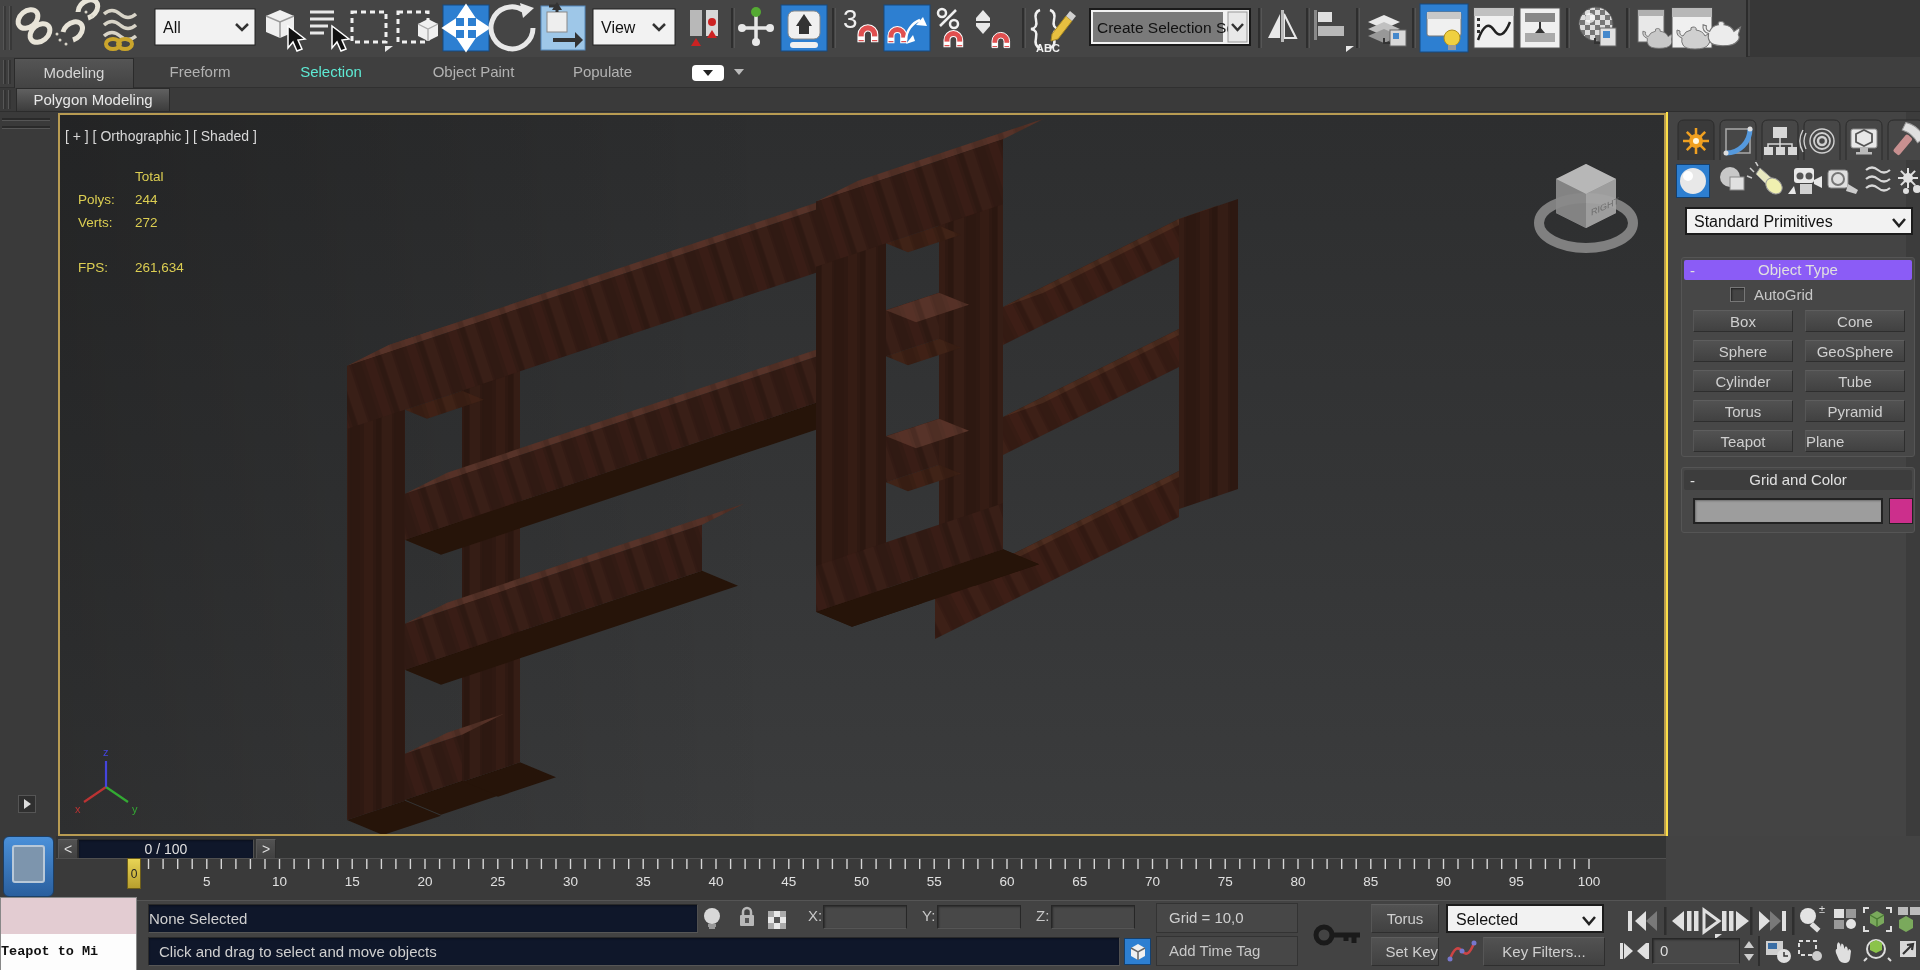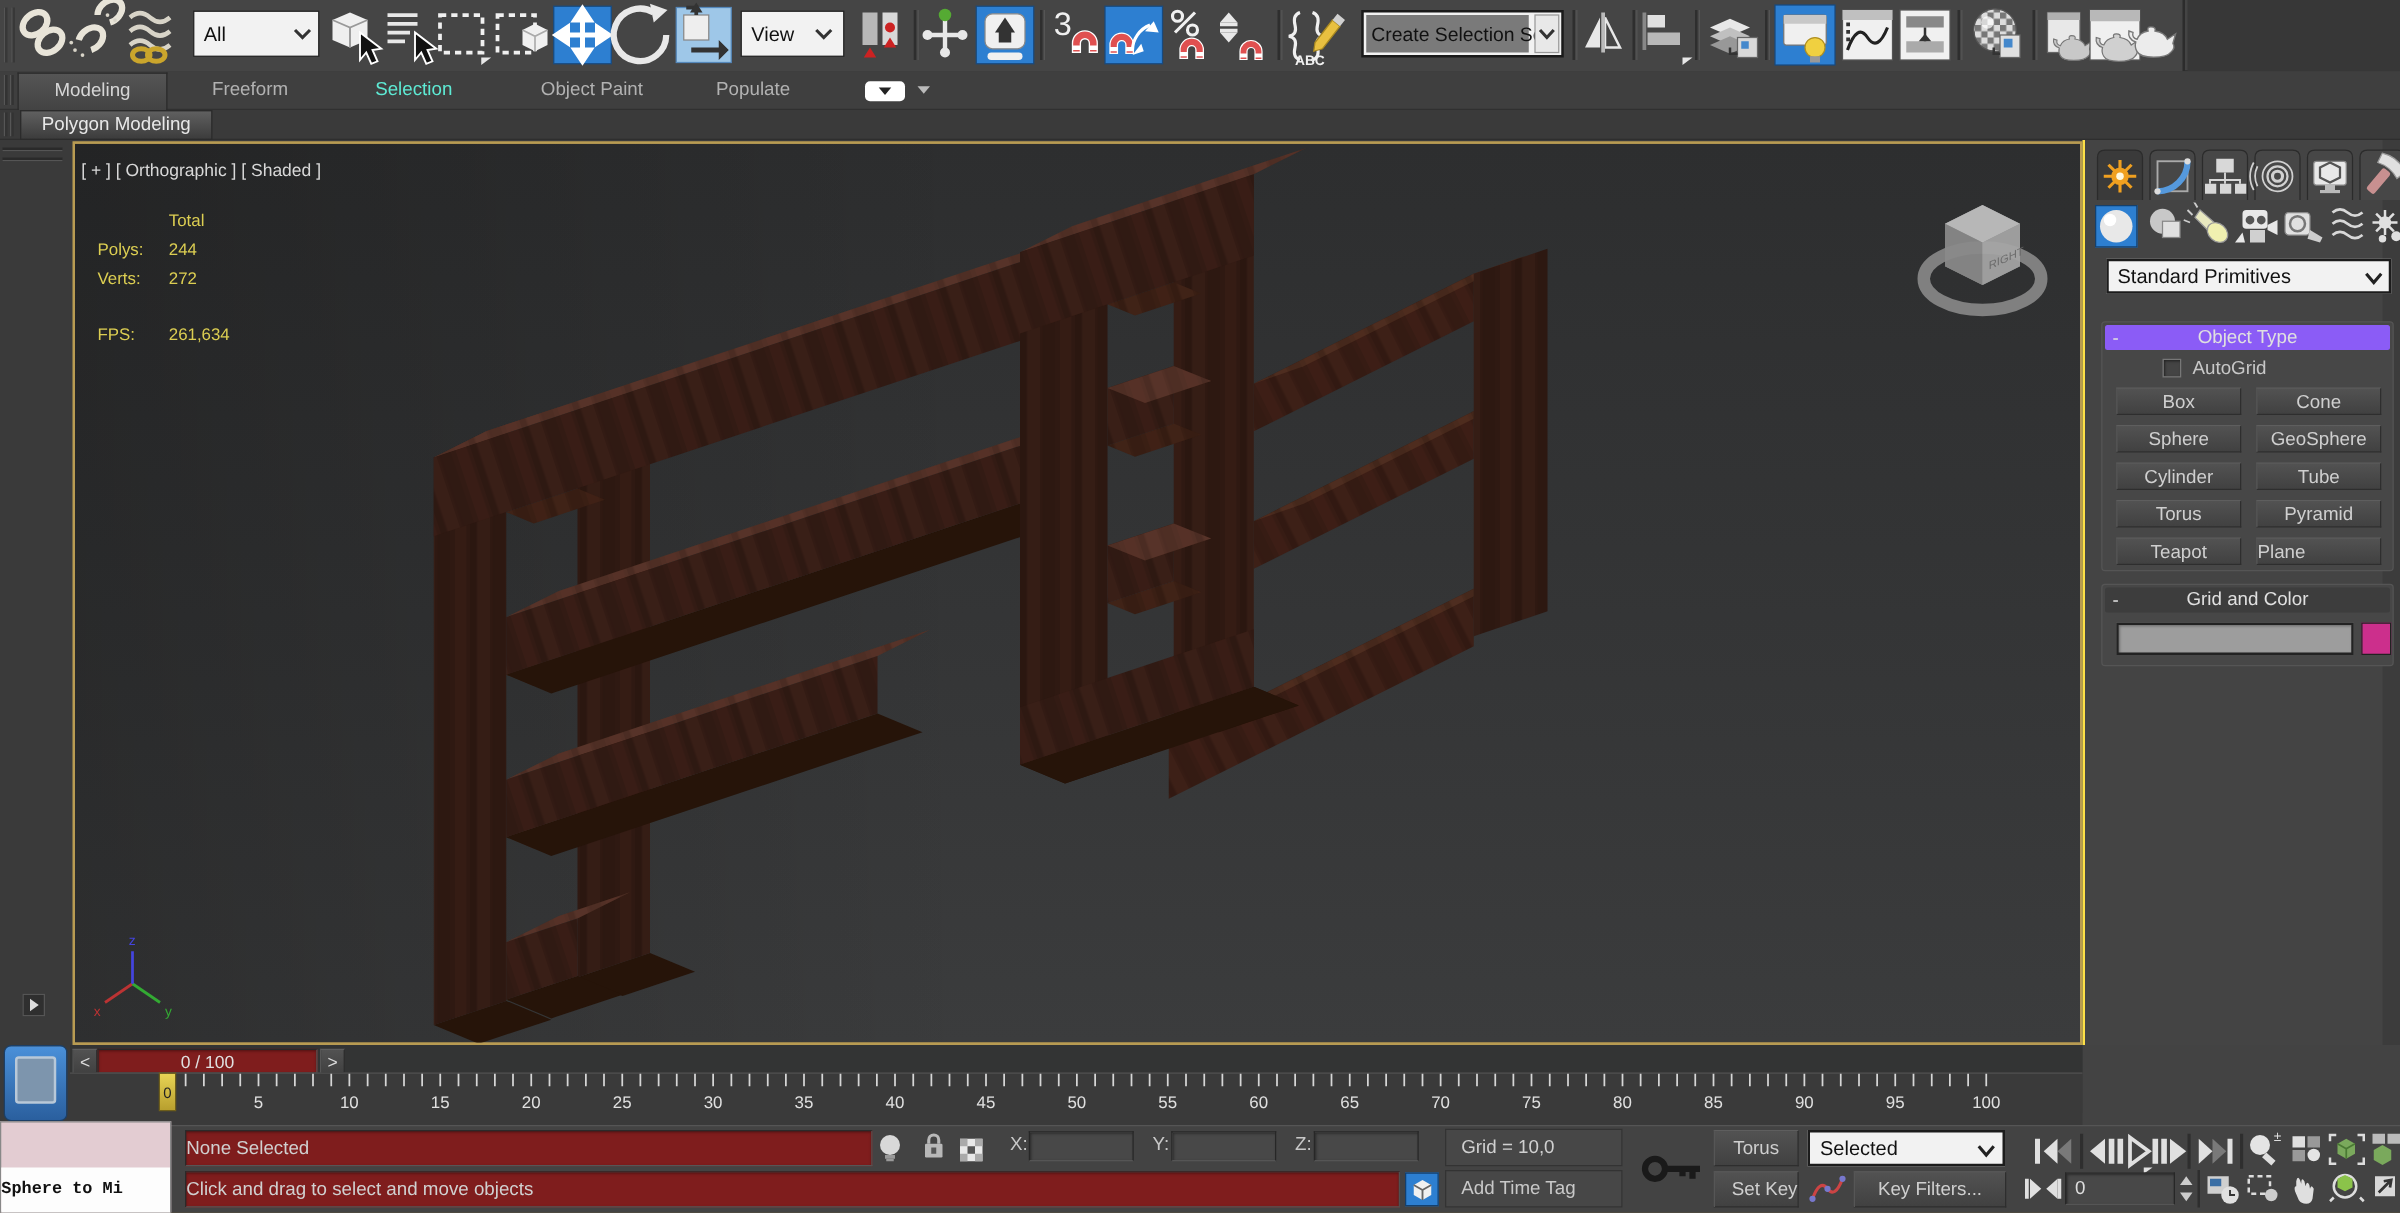--- a/index.html
+++ b/index.html
@@ -1,18 +1,18 @@
 <!DOCTYPE html>
 <html><head><meta charset="utf-8">
 <style>
 *{margin:0;padding:0;box-sizing:border-box}
 html,body{width:1920px;height:970px;overflow:hidden;background:#3c3c3c;
  font-family:"Liberation Sans",sans-serif;-webkit-font-smoothing:antialiased}
 .abs{position:absolute}
-.ins{background:#7f1d1d;border:1px solid #2a2a2a;border-bottom-color:#565656;border-right-color:#505050;box-shadow:inset 0 1px 2px rgba(0,0,0,.35)}
+.ins{background:#0f172a;border:1px solid #2a2a2a;border-bottom-color:#565656;border-right-color:#505050;box-shadow:inset 0 1px 2px rgba(0,0,0,.35)}
 .btn{background:linear-gradient(#525252,#414141);border:1px solid #2e2e2e;border-top-color:#5e5e5e;border-left-color:#565656;color:#cfcfcf}
 .fld{background:#484848;border:1px solid #272727;border-bottom-color:#555;box-shadow:inset 1px 1px 2px rgba(0,0,0,.4)}
 .wcombo{background:#f2f2f2;border:1px solid #1e1e1e;color:#111}
 .txt{color:#c8c8c8}
 </style></head>
 <body>
 <div class="abs" style="left:0;top:0;width:1920px;height:57px;background:#444444;border-bottom:1px solid #333">
     <div class="abs" style="left:0;top:0;width:1748px;height:57px;background:#454545;border-right:2px solid #2c2c2c"></div>
     <div class="abs" style="left:1750px;top:0;width:170px;height:57px;background:#373737"></div>
     <div class="abs" style="left:3px;top:6px;width:3px;height:44px;background:#383838;border-left:1px solid #555"></div>
@@ -673,23 +673,23 @@
     <line x1="1422.8" y1="1" x2="1422.8" y2="11" stroke="#d6d6d6" stroke-width="1.4"></line>
     <line x1="1437.4" y1="1" x2="1437.4" y2="11" stroke="#d6d6d6" stroke-width="1.4"></line>
     <line x1="1451.9" y1="1" x2="1451.9" y2="11" stroke="#d6d6d6" stroke-width="1.4"></line>
     <line x1="1466.5" y1="1" x2="1466.5" y2="11" stroke="#d6d6d6" stroke-width="1.4"></line>
     <line x1="1481.0" y1="1" x2="1481.0" y2="11" stroke="#d6d6d6" stroke-width="1.4"></line>
     <text x="1481.0" y="28" font-size="13.5" fill="#e0e0e0" text-anchor="middle">100</text>
   </svg>
 <div class="abs" style="left:127px;top:858px;width:14px;height:31px;background:linear-gradient(#e8d455,#b89f2e);border:1px solid #6e5e1a;color:#222;font-size:12px;text-align:center;line-height:30px">0</div>
 <div class="abs" style="left:0;top:900px;width:1920px;height:70px;background:#434343;border-top:1px solid #555"></div>
 <div class="abs" style="left:0;top:897px;width:137px;height:73px;background:#e3ccd2;border:1px solid #888"></div>
-<div class="abs" style="left:1px;top:934px;width:135px;height:36px;background:#fdfdfd;color:#111;font-family:'Liberation Mono',monospace;font-size:13.5px;font-weight:bold;line-height:36px;white-space:nowrap;overflow:hidden">Sphere to Mi</div>
+<div class="abs" style="left:1px;top:934px;width:135px;height:36px;background:#fdfdfd;color:#111;font-family:'Liberation Mono',monospace;font-size:13.5px;font-weight:bold;line-height:36px;white-space:nowrap;overflow:hidden">Teapot to Mi</div>
 <div class="abs ins" style="left:148px;top:904px;width:550px;height:29px;color:#d0d0d0;font-size:15px;line-height:28px;">None Selected</div>
-<div class="abs ins" style="left:148px;top:937px;width:972px;height:29px;color:#d0d0d0;font-size:15px;line-height:28px;">Click and drag to select and move objects</div>
+<div class="abs ins" style="left:148px;top:937px;width:972px;height:29px;color:#d0d0d0;font-size:15px;line-height:28px;padding-left:10px">Click and drag to select and move objects</div>
 <svg class="abs" style="left:700px;top:905px" width="90" height="28">
     <circle cx="12" cy="11" r="8" fill="#d8d8d8"></circle>
     <rect x="8" y="19" width="8" height="3" fill="#999"></rect>
     <rect x="9" y="22" width="6" height="2" fill="#999"></rect>
     <rect x="40" y="10" width="14" height="11" rx="1" fill="#b8b8b8"></rect>
     <path d="M43 10 v-3 a4 4 0 0 1 8 0 v3" stroke="#b8b8b8" stroke-width="2.5" fill="none"></path>
     <rect x="45" y="13" width="4" height="5" fill="#555"></rect>
     <rect x="68" y="6" width="18" height="18" fill="#e8e8e8"></rect>
     <rect x="74" y="12" width="6" height="6" fill="#555"></rect>
     <rect x="68" y="6" width="6" height="6" fill="#aaa"></rect>

